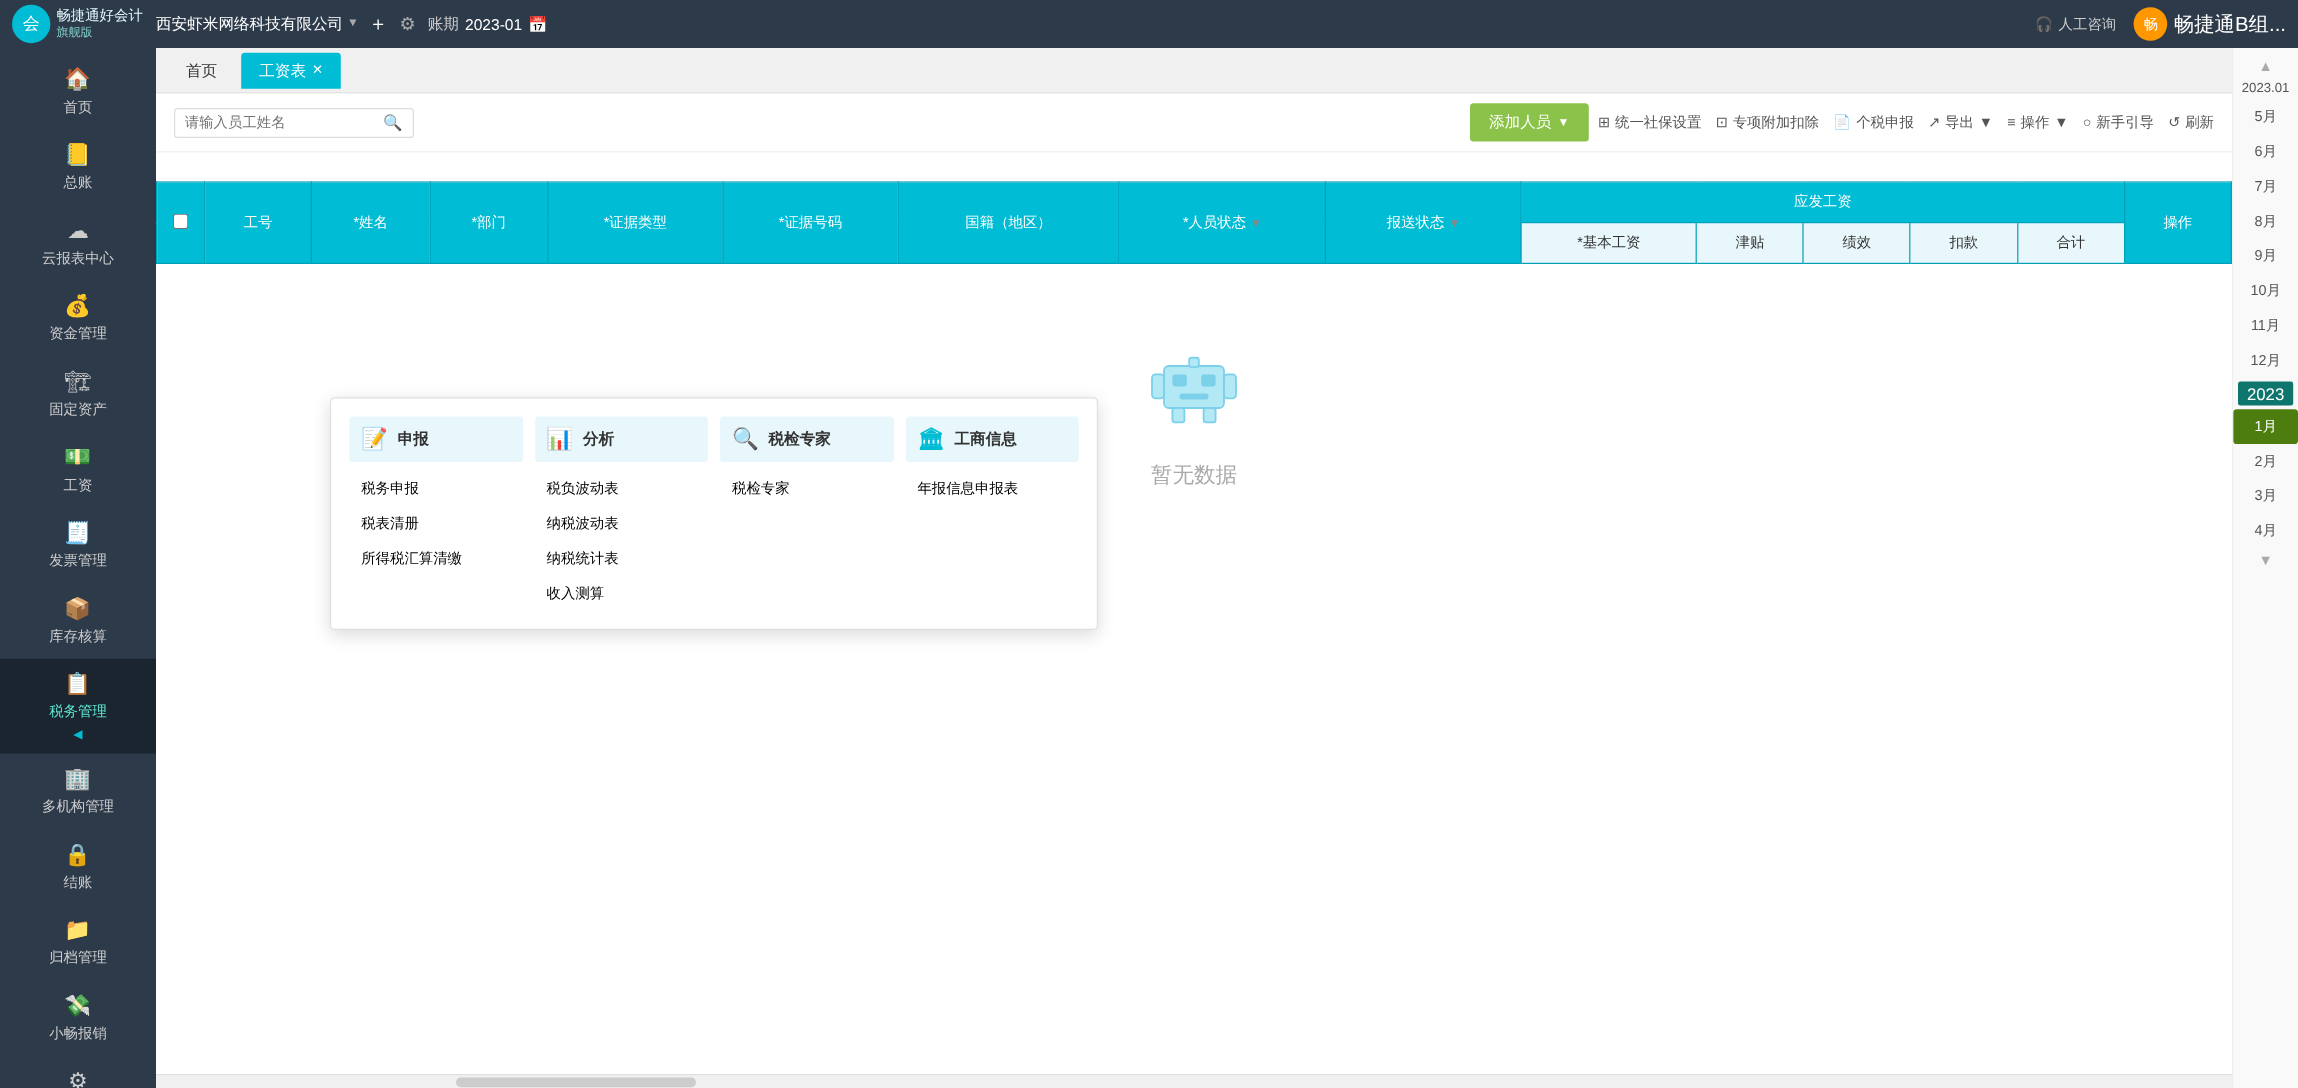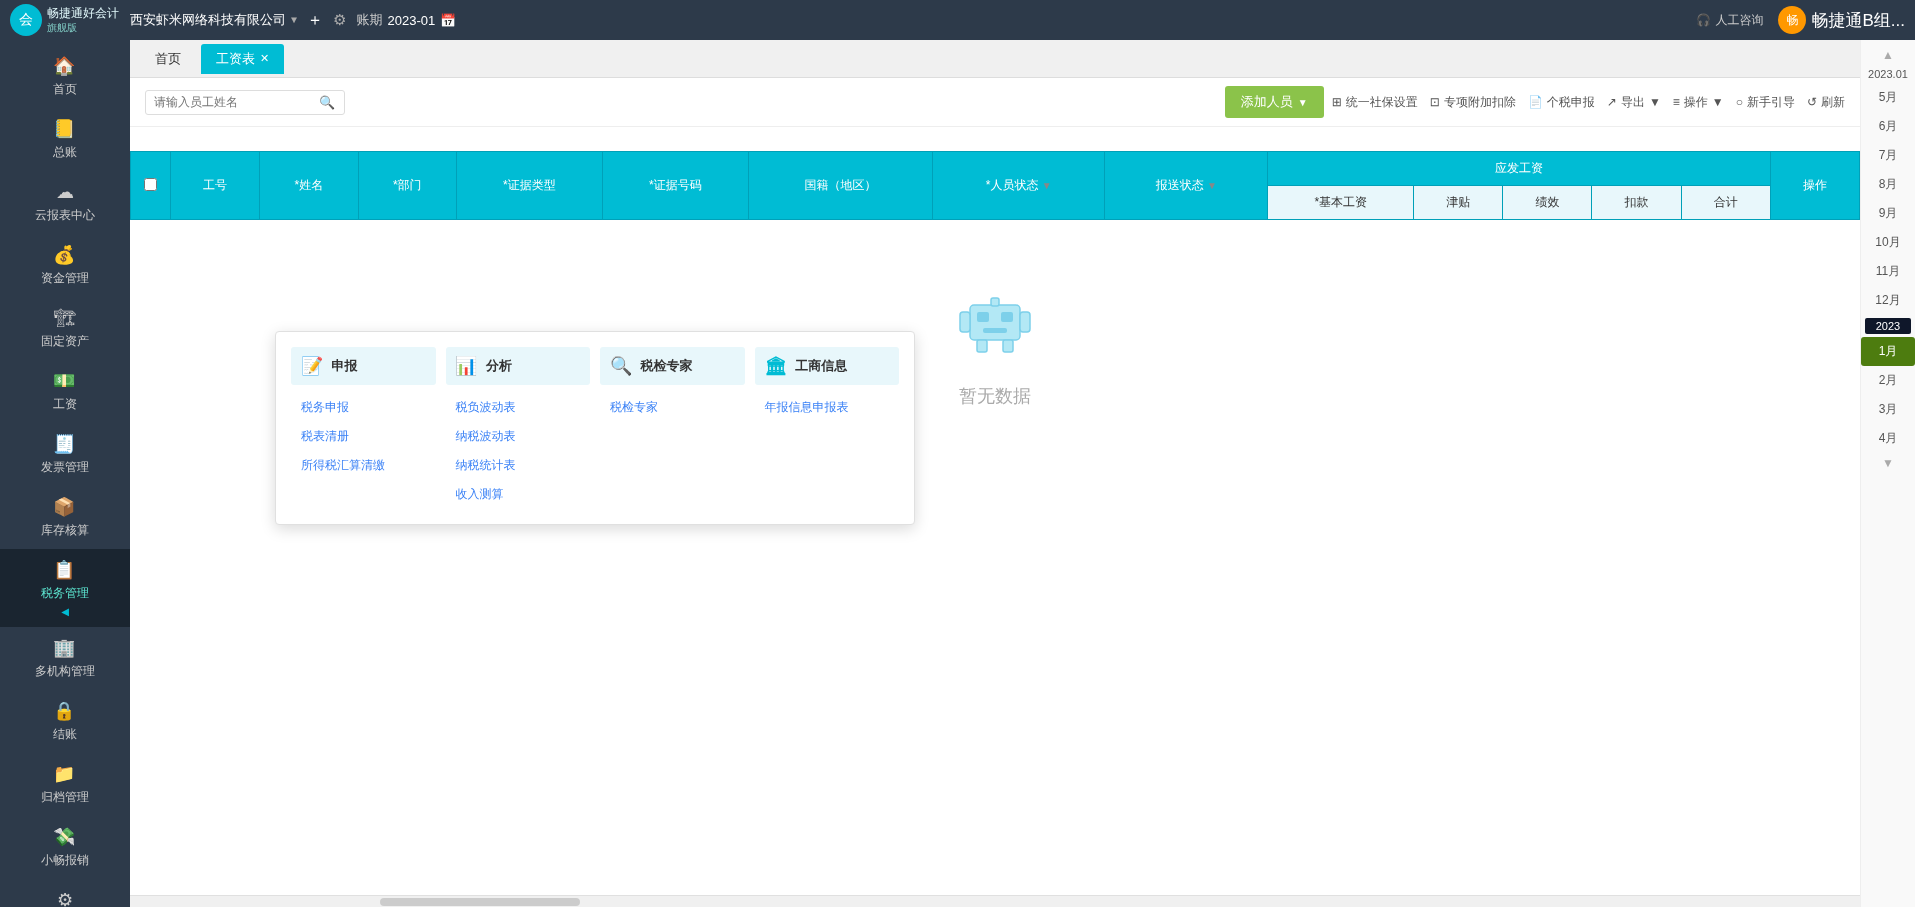--- a/index.html
+++ b/index.html
@@ -103,21 +103,21 @@
     }
     .dropdown-grid { display: grid; grid-template-columns: 1fr 1fr 1fr 1fr; gap: 10px; }
     .dropdown-category { }
     .dropdown-category-header {
       display: flex; align-items: center; gap: 8px; padding: 8px 10px;
       background: #e8f7fb; border-radius: 3px; margin-bottom: 8px;
       font-size: 13px; color: #333; font-weight: bold;
     }
     .dropdown-category-header .cat-icon { font-size: 18px; color: #00bcd4; }
     .dropdown-menu-item {
-      padding: 6px 10px; font-size: 12px; color: #3b82f6;
+      padding: 6px 10px; font-size: 12px; color: #000000;
       cursor: pointer; border-radius: 2px;
     }
 
     
     .empty-state {
       display: flex; flex-direction: column; align-items: center;
       justify-content: center; flex: 1; gap: 10px; color: #aaa; font-size: 18px;
       padding: 60px 0;
     }
 
@@ -412,21 +412,21 @@
 
     <div class="month-item">5月</div>
     <div class="month-item">6月</div>
     <div class="month-item">7月</div>
     <div class="month-item">8月</div>
     <div class="month-item">9月</div>
     <div class="month-item">10月</div>
     <div class="month-item">11月</div>
     <div class="month-item">12月</div>
 
-    <div style="background:#0f172a; color:#fff; font-size:11px; padding:2px 4px; border-radius:2px; margin:3px 4px; text-align:center; width:calc(100% - 8px);">2023</div>
+    <div style="background:#0f766e; color:#fff; font-size:14px; padding:2px 4px; border-radius:2px; margin:3px 4px; text-align:center; width:calc(100% - 8px);">2023</div>
 
     <div class="month-item active">1月</div>
     <div class="month-item">2月</div>
     <div class="month-item">3月</div>
     <div class="month-item">4月</div>
 
     <div class="nav-arrow">▼</div>
   </div>
 
 </div>

